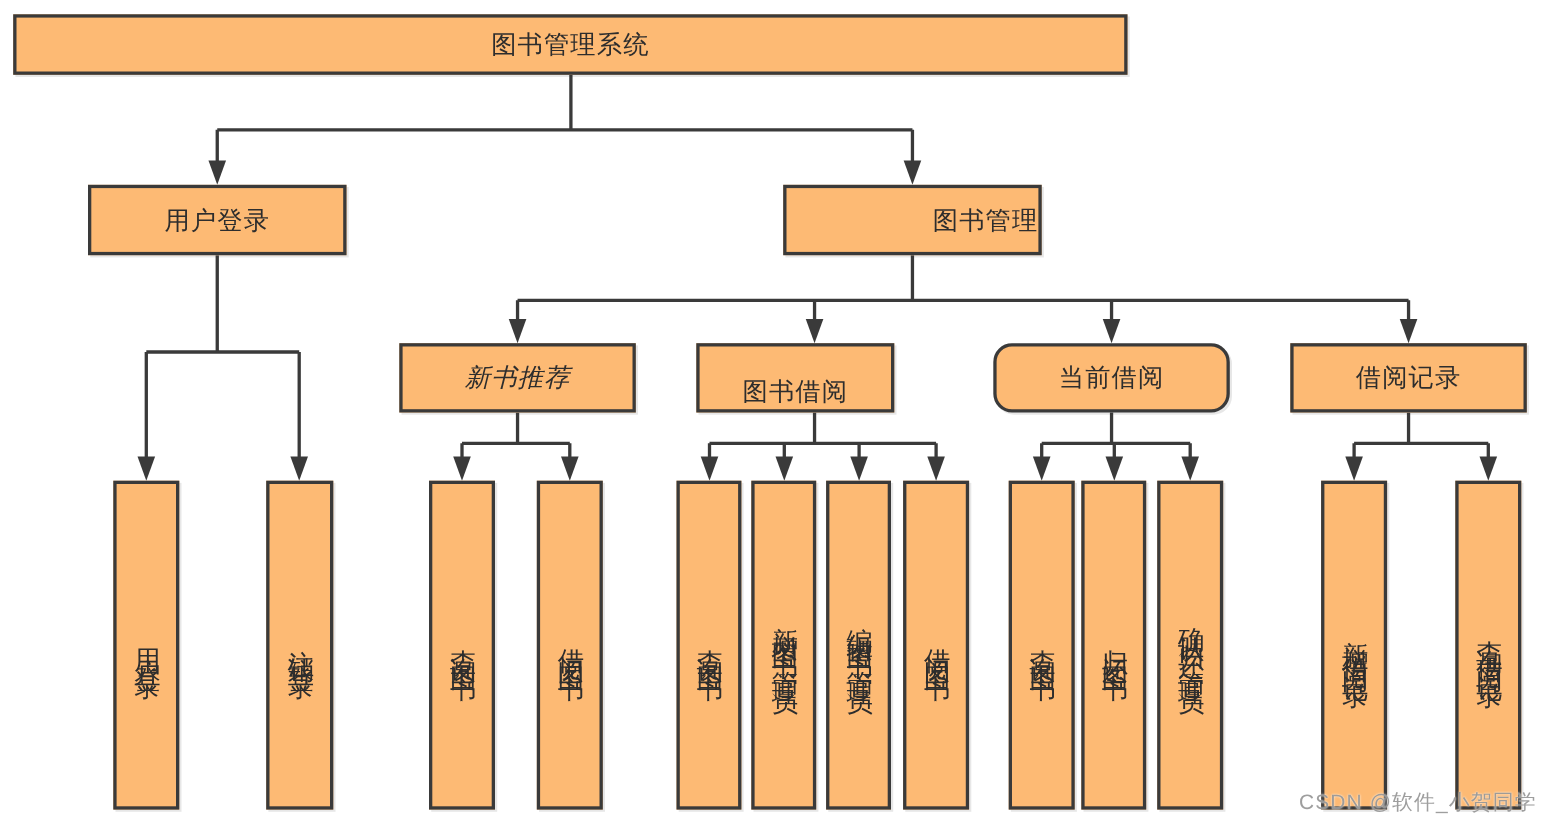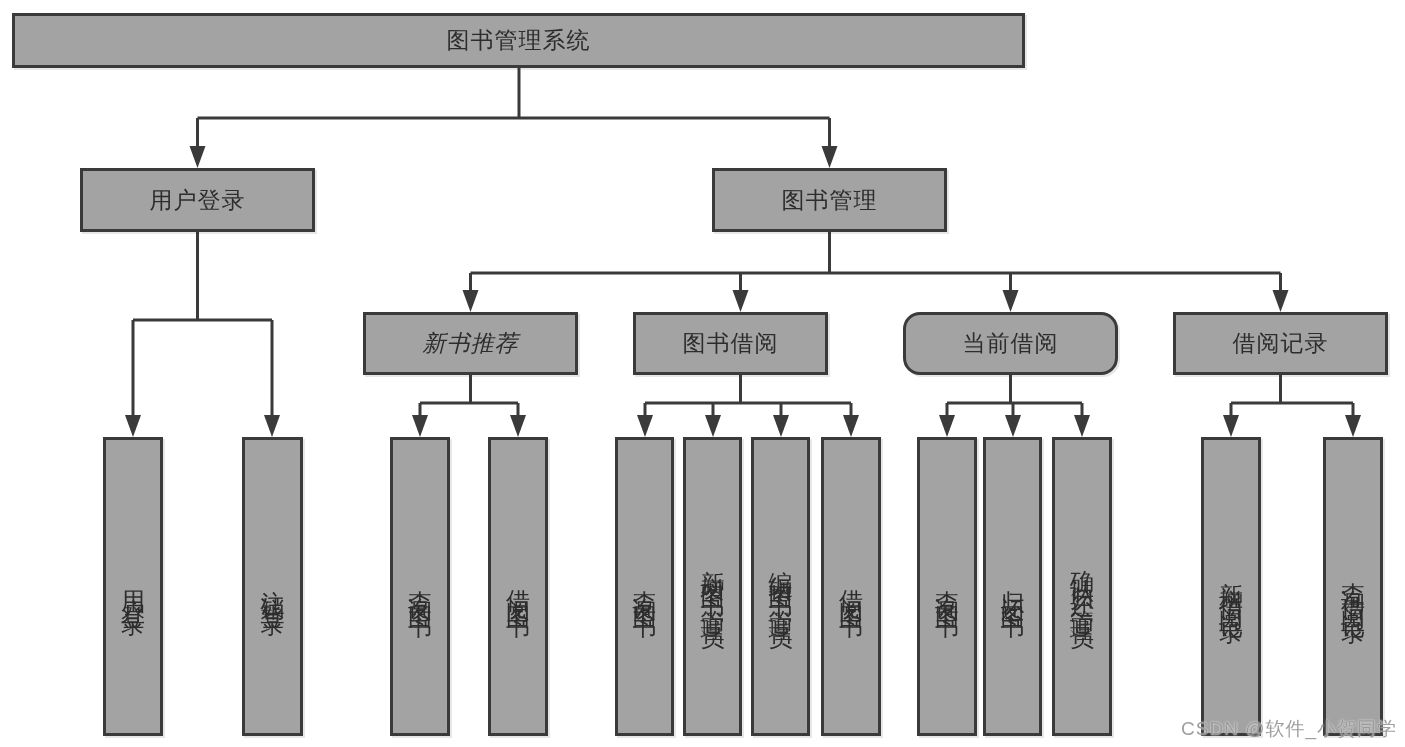--- a/index.html
+++ b/index.html
@@ -18,21 +18,21 @@
   #connectors {
     position: absolute;
     left: 0; top: 0;
     width: 1405px;
     height: 747px;
     z-index: 1;
   }
   .node {
     position: absolute;
     box-sizing: border-box;
-    background: #a3a3a3;
+    background: #fdba74;
     border: 3px solid #3a3a3a;
     box-shadow: 2px 2px 0 rgba(60,60,60,0.12);
     display: flex;
     align-items: center;
     justify-content: center;
     z-index: 2;
   }
   .node.h span {
     font-size: 23px;
     color: #2d2d2d;
@@ -97,28 +97,28 @@
     </g>
   </svg>
 
   <div class="node h" style="left:12px; top:13px; width:1013px; height:55px;">
     <span>图书管理系统</span>
   </div>
 
   <div class="node h" style="left:80px; top:168px; width:235px; height:64px;">
     <span>用户登录</span>
   </div>
-  <div class="node h" style="left:712px; top:168px; width:235px; height:64px;">
+  <div class="node h" style="left:712px; top:168px; width:235px; height:64px;justify-content:flex-end;">
     <span>图书管理</span>
   </div>
 
   <div class="node h" style="left:363px; top:312px; width:215px; height:63px;font-style:italic;">
     <span>新书推荐</span>
   </div>
-  <div class="node h" style="left:633px; top:312px; width:195px; height:63px;">
+  <div class="node h" style="left:633px; top:312px; width:180px; height:63px;align-items:flex-end;">
     <span>图书借阅</span>
   </div>
   <div class="node h" style="left:903px; top:312px; width:215px; height:63px;border-radius:17px;">
     <span>当前借阅</span>
   </div>
   <div class="node h" style="left:1173px; top:312px; width:215px; height:63px;">
     <span>借阅记录</span>
   </div>
 
   <div class="node v" style="left:103px; top:437px; width:60px; height:299px;">

